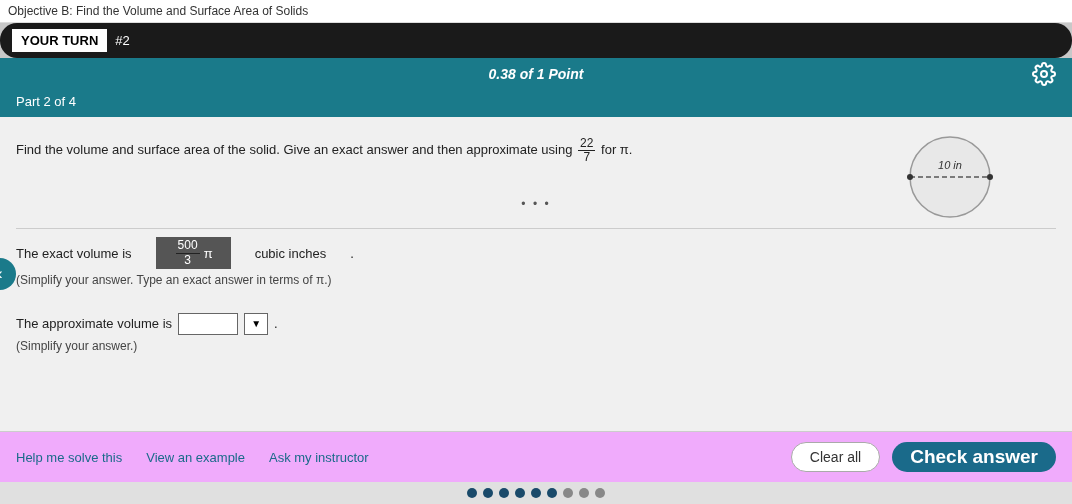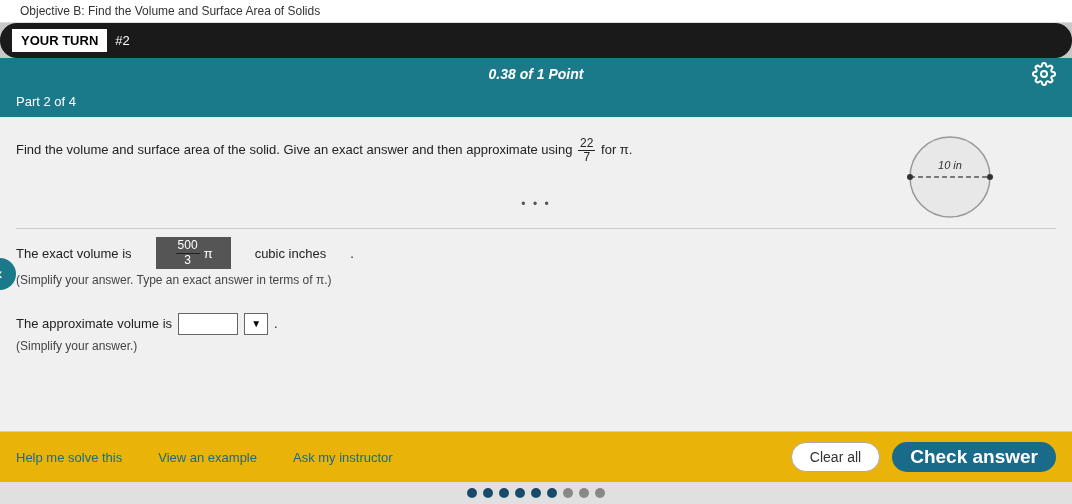--- a/index.html
+++ b/index.html
@@ -8,21 +8,21 @@
       background: #c8c8c8;
       width: 1072px;
       height: 504px;
       overflow: hidden;
       display: flex;
       flex-direction: column;
     }
 
     .top-bar {
       background: #fff;
-      padding: 4px 20px;
+      padding: 4px 8px;
       font-size: 12px;
       color: #333;
       border-bottom: 1px solid #ddd;
     }
 
     .your-turn-bar {
       background: #1a1a1a;
       padding: 6px 12px;
       display: flex;
       align-items: center;
@@ -207,26 +207,26 @@
       width: 24px;
       height: 22px;
       font-size: 10px;
       cursor: pointer;
       display: inline-flex;
       align-items: center;
       justify-content: center;
     }
 
     .bottom-bar {
-      background: #eab308;
+      background: #f0abfc;
       border-top: 1px solid #ccc;
       padding: 10px 16px;
       display: flex;
       align-items: center;
-      gap: 16px;
+      gap: 4px;
     }
 
     .bottom-link {
       color: #1a6a8a;
       font-size: 13px;
       cursor: pointer;
       text-decoration: none;
       margin-right: 20px;
     }
 

